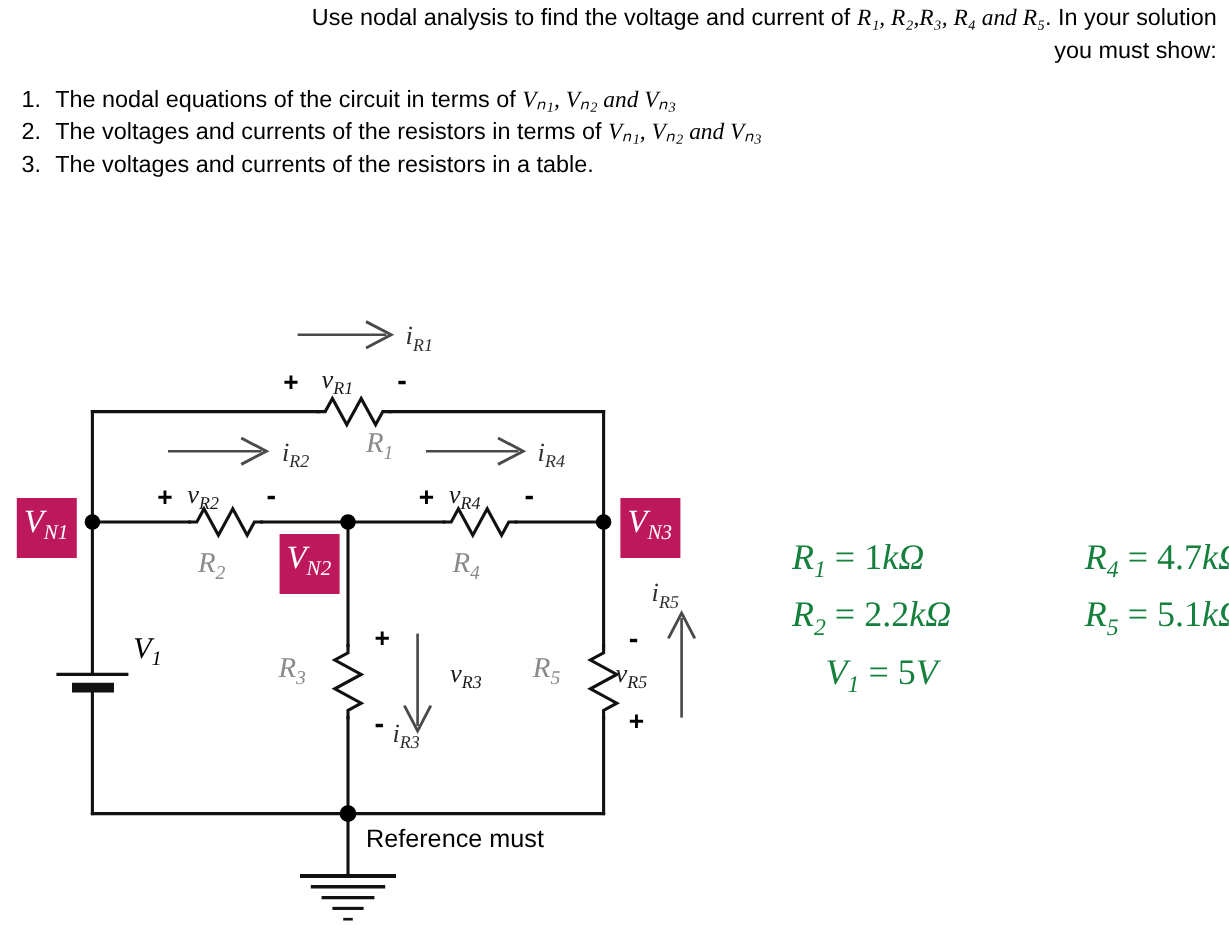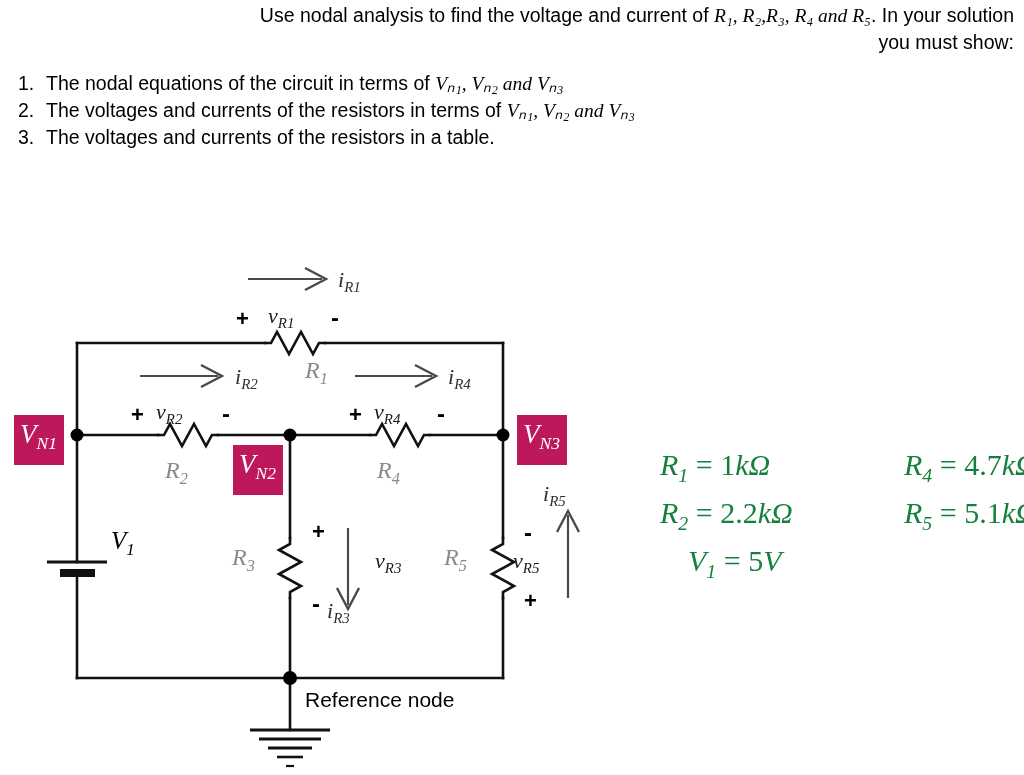--- a/index.html
+++ b/index.html
@@ -305,21 +305,21 @@
 
   <div class="sign" style="left:349px; top:164px;">+</div>
   <div class="sign sign-minus" style="left:437px; top:162px;">-</div>
 
   <div class="sign" style="left:312px; top:281px;">+</div>
   <div class="sign sign-minus" style="left:312px; top:352px;">-</div>
 
   <div class="sign sign-minus" style="left:524px; top:281px;">-</div>
   <div class="sign" style="left:524px; top:350px;">+</div>
 
-  <div class="ref-node-text" style="left:305px; top:448px;">Reference node</div>
+  <div class="ref-node-text" style="left:305px; top:448px;">Reference must</div>
 </div>
 
 <div id="values">
   <div class="val-cell">
     <span class="mv"><span>R</span><sub>1</sub></span><span class="num"> = </span><span class="num">1</span><span class="unit">kΩ</span>
   </div>
   <div class="val-cell vcell-right">
     <span class="mv"><span>R</span><sub>4</sub></span><span class="num"> = </span><span class="num">4.7</span><span class="unit">kΩ</span>
   </div>
 

